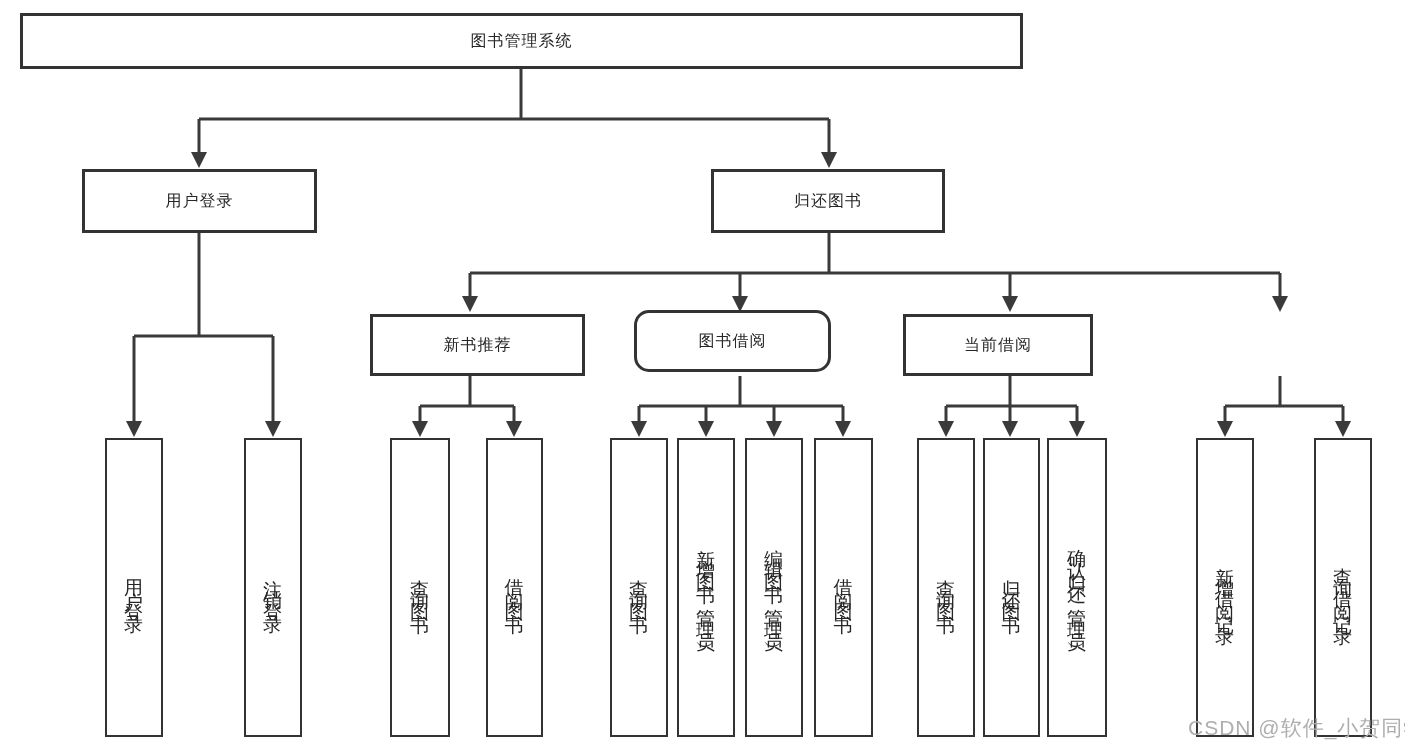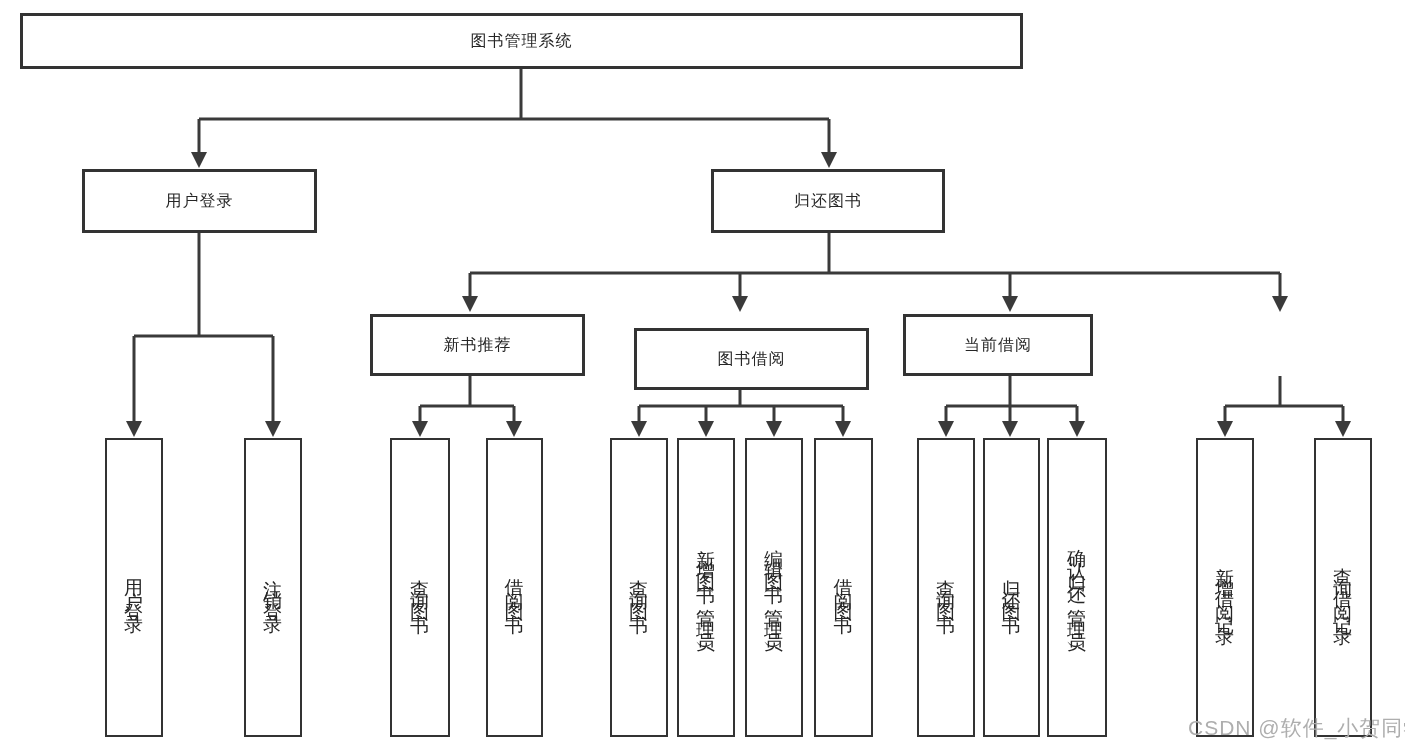--- a/index.html
+++ b/index.html
@@ -92,21 +92,21 @@
   <div class="node" style="left:82px;top:169px;width:235px;height:64px;">
     <span>用户登录</span>
   </div>
   <div class="node" style="left:711px;top:169px;width:234px;height:64px;">
     <span>归还图书</span>
   </div>
 
   <div class="node" style="left:362px;top:314px;width:215px;height:62px;margin-left:8px;">
     <span>新书推荐</span>
   </div>
-  <div class="node" style="left:634px;top:328px;width:235px;height:62px;">
+  <div class="node" style="left:634px;top:310px;width:197px;height:62px;border-radius:15px;">
     <span>图书借阅</span>
   </div>
   <div class="node" style="left:903px;top:314px;width:190px;height:62px;">
     <span>当前借阅</span>
   </div>
 
   <div class="leaf" style="left:105px;width:58px;">
     <span>用户登录</span>
   </div>
   <div class="leaf" style="left:244px;width:58px;">

